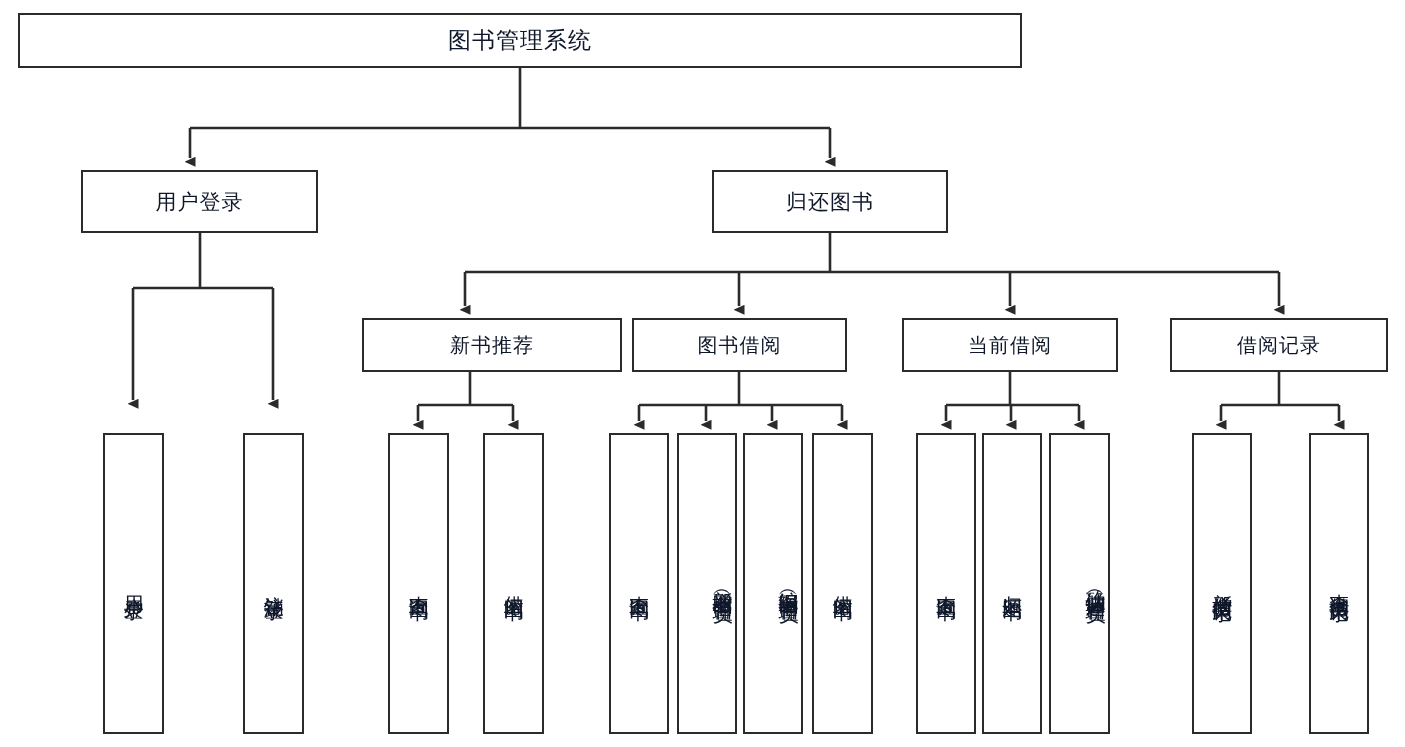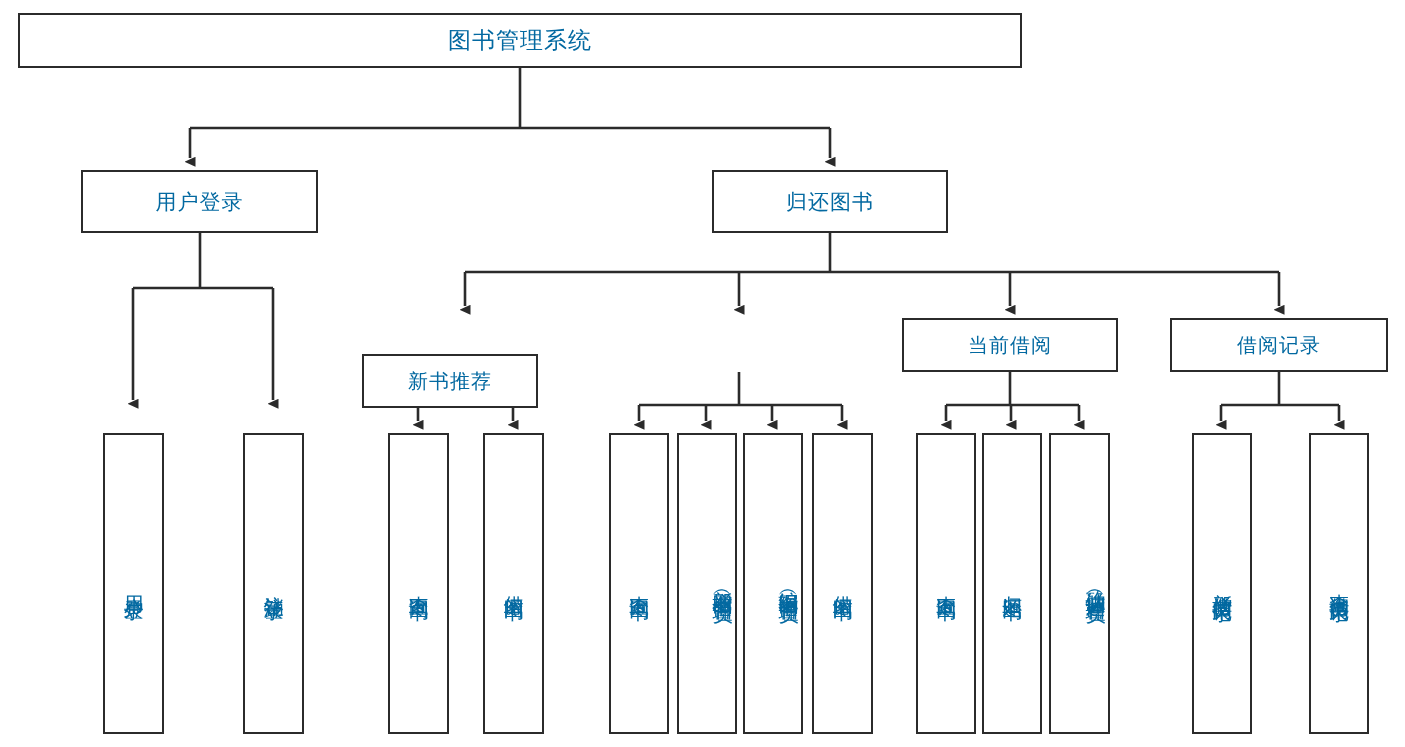--- a/index.html
+++ b/index.html
@@ -16,21 +16,21 @@
   }
   
   .node{
     position:absolute;
     box-sizing:border-box;
     border:2.5px solid #2b2b2b;
     background:#ffffff;
     display:flex;
     align-items:center;
     justify-content:center;
-    color:#0369a1;
+    color:#0f172a;
     text-align:center;
   }
   .node.root{
     font-size:23px;
     letter-spacing:1px;
   }
   .node.lvl1{
     font-size:21px;
     letter-spacing:1px;
   }
@@ -120,21 +120,22 @@
       <path d="M1221,405 L1221,421" marker-end="url(#ah)"></path>
       <path d="M1339,405 L1339,421" marker-end="url(#ah)"></path>
     </g>
   </svg>
 
   <div class="node root" style="left:18px;top:13px;width:1004px;height:55px;">图书管理系统</div>
 
   <div class="node lvl1" style="left:81px;top:170px;width:237px;height:63px;">用户登录</div>
   <div class="node lvl1" style="left:712px;top:170px;width:236px;height:63px;">归还图书</div>
 
-  <div class="node lvl2" style="left:362px;top:318px;width:176px;height:54px;margin-top:36px;">新书推荐</div>
+  <div class="node lvl2" style="left:362px;top:318px;width:260px;height:54px;">新书推荐</div>
+  <div class="node lvl2" style="left:632px;top:318px;width:215px;height:54px;">图书借阅</div>
   <div class="node lvl2" style="left:1170px;top:318px;width:218px;height:54px;">借阅记录</div>
   <div class="node lvl2" style="left:902px;top:318px;width:216px;height:54px;">当前借阅</div>
 
   <div class="node leaf" style="left:103px;top:433px;width:61px;height:301px;">用户登录</div>
   <div class="node leaf" style="left:243px;top:433px;width:61px;height:301px;">注销登录</div>
 
   <div class="node leaf" style="left:388px;top:433px;width:61px;height:301px;">查询图书</div>
   <div class="node leaf" style="left:483px;top:433px;width:61px;height:301px;">借阅图书</div>
 
   <div class="node leaf" style="left:609px;top:433px;width:60px;height:301px;">查询图书</div>

